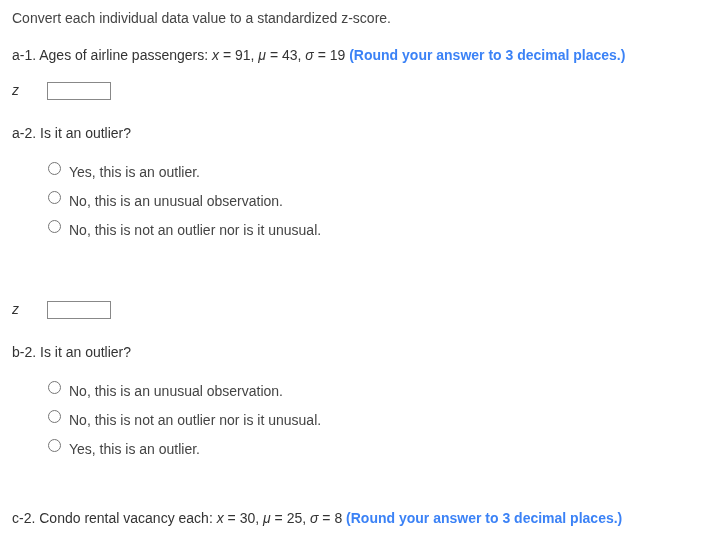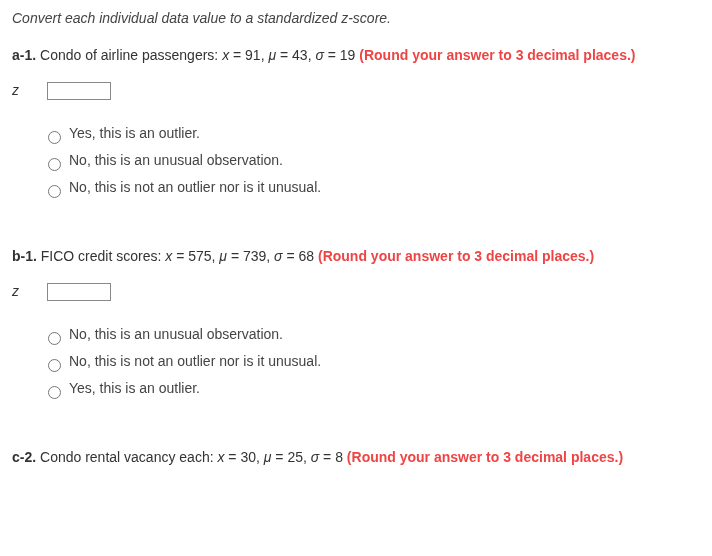--- a/index.html
+++ b/index.html
@@ -5,85 +5,88 @@
   * { box-sizing: border-box; margin: 0; padding: 0; }
   body {
     font-family: Arial, Helvetica, sans-serif;
     font-size: 14px;
     color: #333;
     background: #fff;
     width: 712px;
     padding: 8px 12px;
     line-height: 1.5;
   }
-  .intro { margin-bottom: 16px; color: #444; font-style: italic; }
+  .intro { margin-bottom: 16px; color: #444; }
   .part { margin-bottom: 18px; }
   .prompt { margin-bottom: 14px; }
-  .bold { font-weight: bold; }
+  .bold { font-weight: normal; }
   .ital { font-style: italic; }
-  .red { color: #ef4444; font-weight: bold; }
+  .red { color: #3b82f6; font-weight: bold; }
   .z-row { display: flex; align-items: center; gap: 28px; margin: 10px 0 22px 0; }
   .z-label { font-style: italic; }
   .z-input {
     width: 64px; height: 18px;
     border: 1px solid #888;
     background: #fff;
     font-size: 12px;
     padding: 0 2px;
   }
   .options { margin: 18px 0 28px 36px; }
-  .opt { display: flex; align-items: flex-end; gap: 8px; margin-bottom: 6px; color: #444; }
+  .opt { display: flex; align-items: flex-start; gap: 8px; margin-bottom: 6px; color: #444; margin-top: 8px; }
   .opt input[type=radio] { width: 13px; height: 13px; accent-color: #666; }
   .spacer-lg { height: 20px; }
 </style>
 </head>
 <body>
 
 <div class="intro">Convert each individual data value to a standardized z-score.</div>
 
 <div class="part">
   <div class="prompt">
-    <span class="bold">a-1.</span><span> Condo of airline passengers: </span><span class="ital">x</span><span> = 91, </span><span class="ital">μ</span><span> = 43, </span><span class="ital">σ</span><span> = 19 </span><span class="red">(Round your answer to 3 decimal places.)</span>
+    <span class="bold">a-1.</span><span> Ages of airline passengers: </span><span class="ital">x</span><span> = 91, </span><span class="ital">μ</span><span> = 43, </span><span class="ital">σ</span><span> = 19 </span><span class="red">(Round your answer to 3 decimal places.)</span>
   </div>
   <div class="z-row">
     <span class="z-label">z</span>
     <input type="text" class="z-input" value="" style="">
   </div>
 </div>
 
 <div class="part">
+  <div class="prompt">
+    <span class="bold">a-2.</span><span> Is it an outlier?</span>
+  </div>
   <div class="options">
     <label class="opt">
       <input type="radio" name="a2" style="">
       <span>Yes, this is an outlier.</span>
     </label>
     <label class="opt">
       <input type="radio" name="a2" style="">
       <span>No, this is an unusual observation.</span>
     </label>
     <label class="opt">
       <input type="radio" name="a2" style="">
       <span>No, this is not an outlier nor is it unusual.</span>
     </label>
   </div>
 </div>
 
 <div class="spacer-lg"></div>
 
 <div class="part">
-  <div class="prompt">
-    <span class="bold">b-1.</span><span> FICO credit scores: </span><span class="ital">x</span><span> = 575, </span><span class="ital">μ</span><span> = 739, </span><span class="ital">σ</span><span> = 68 </span><span class="red">(Round your answer to 3 decimal places.)</span>
-  </div>
   <div class="z-row">
     <span class="z-label">z</span>
     <input type="text" class="z-input" value="" style="">
   </div>
 </div>
 
 <div class="part">
+  <div class="prompt">
+    <span class="bold">b-2.</span><span> Is it an outlier?</span>
+  </div>
   <div class="options">
     <label class="opt">
       <input type="radio" name="b2" style="">
       <span>No, this is an unusual observation.</span>
     </label>
     <label class="opt">
       <input type="radio" name="b2" style="">
       <span>No, this is not an outlier nor is it unusual.</span>
     </label>
     <label class="opt">

